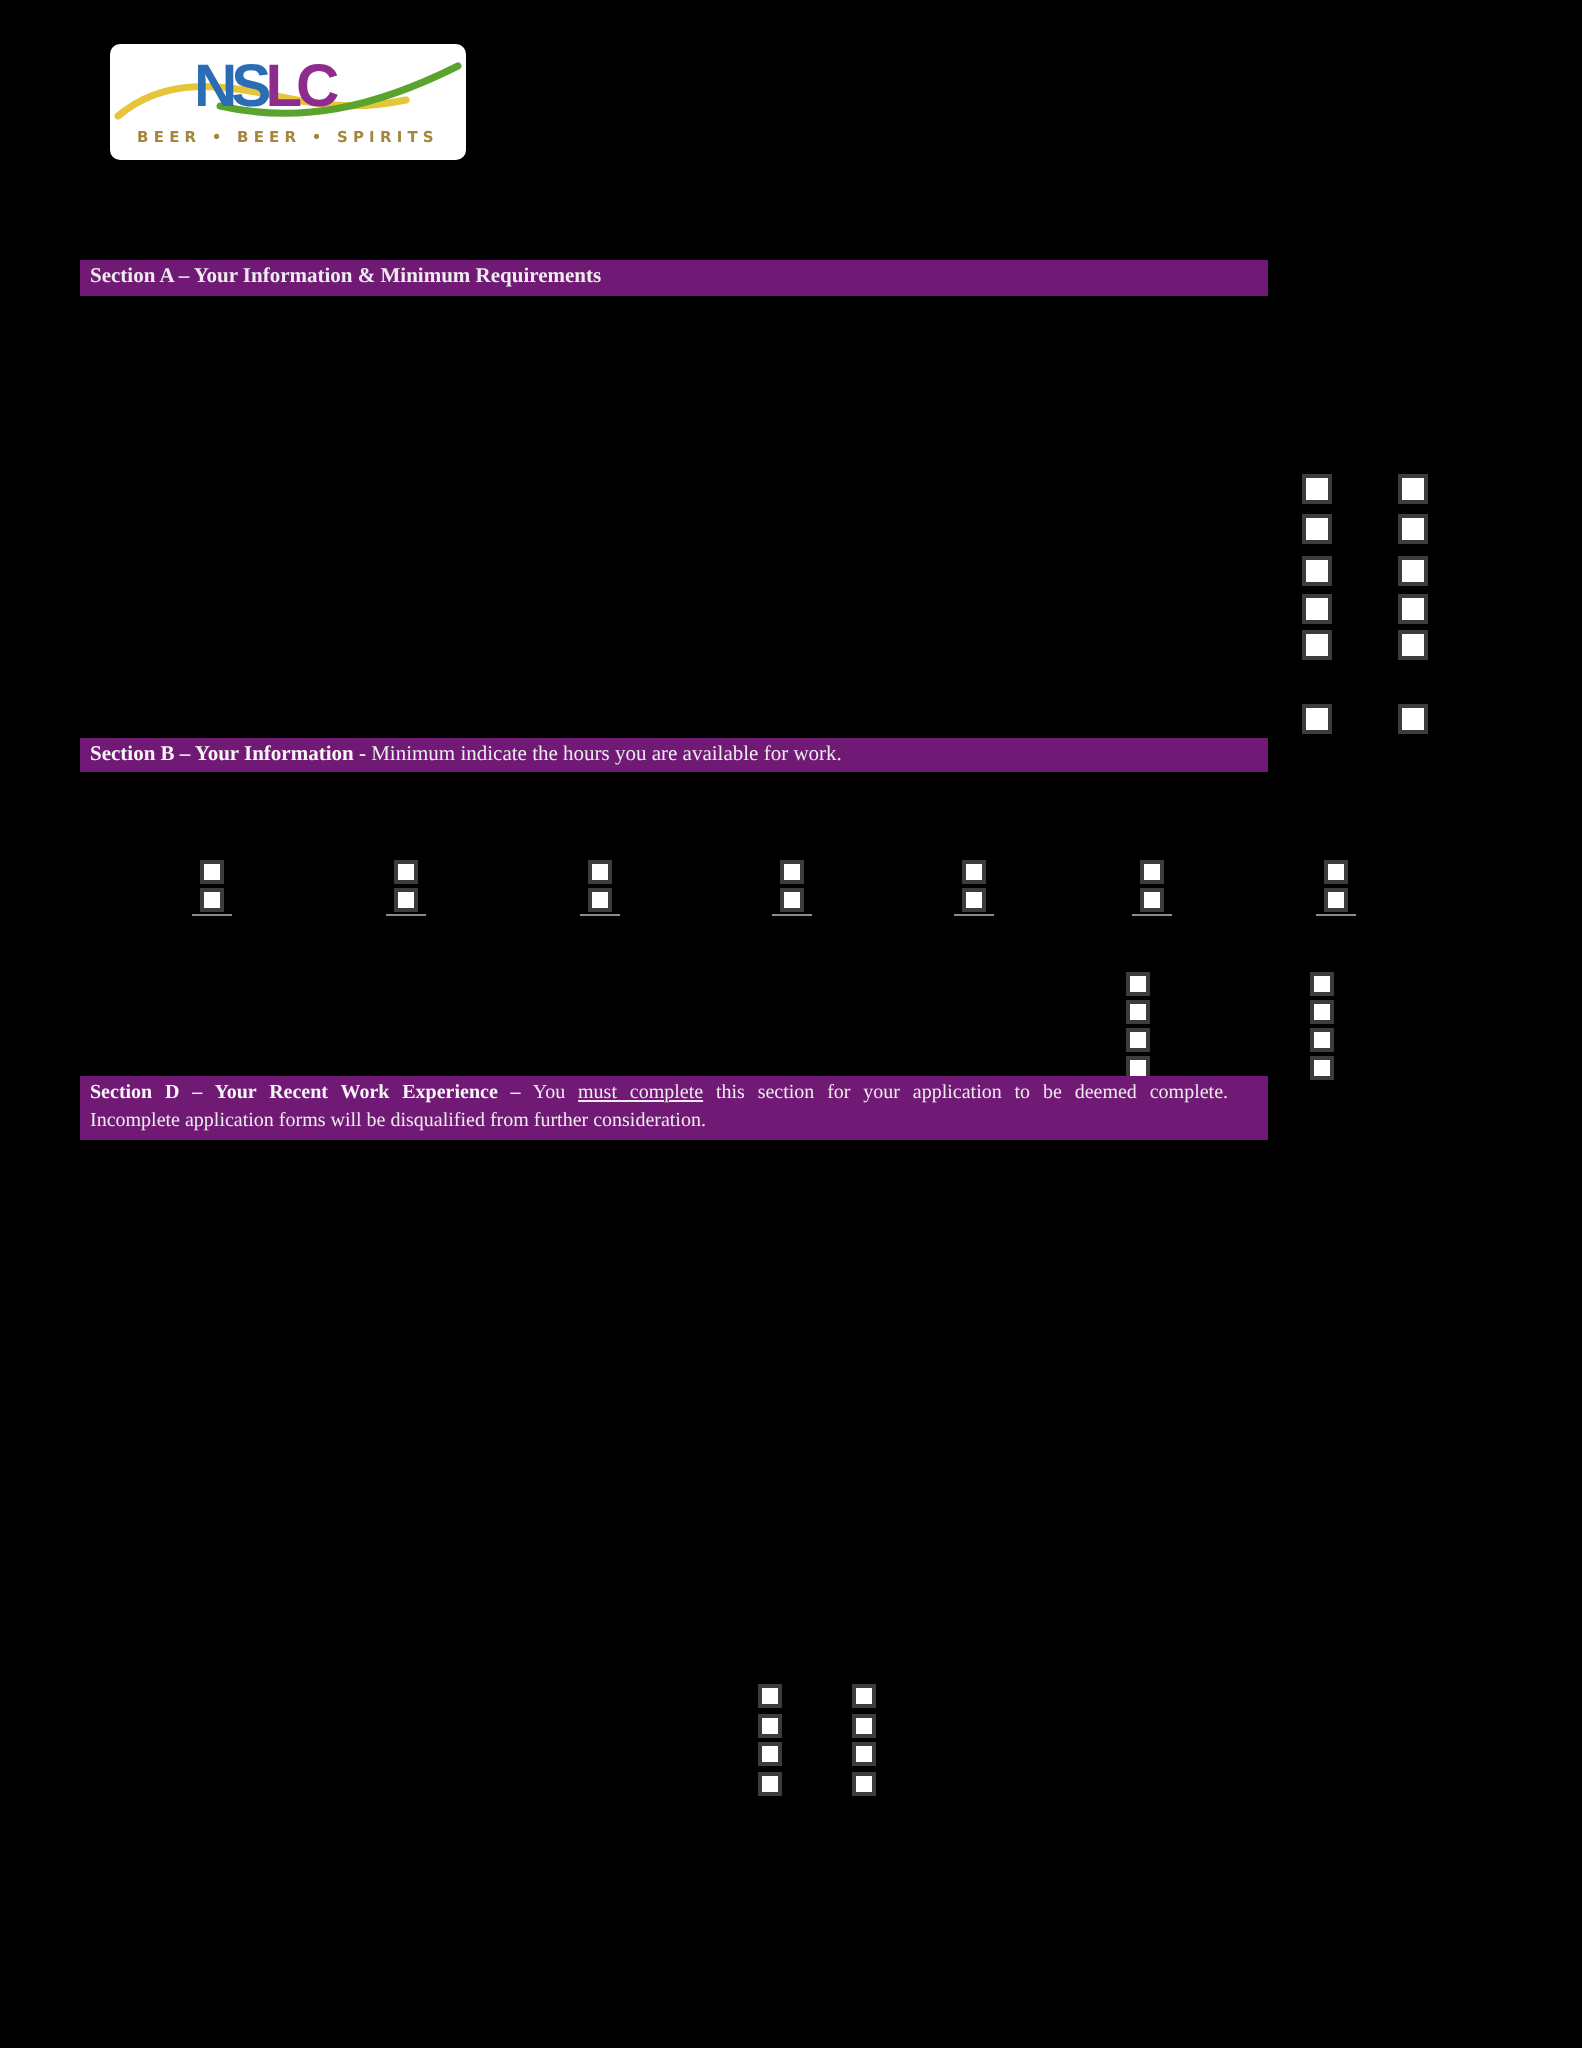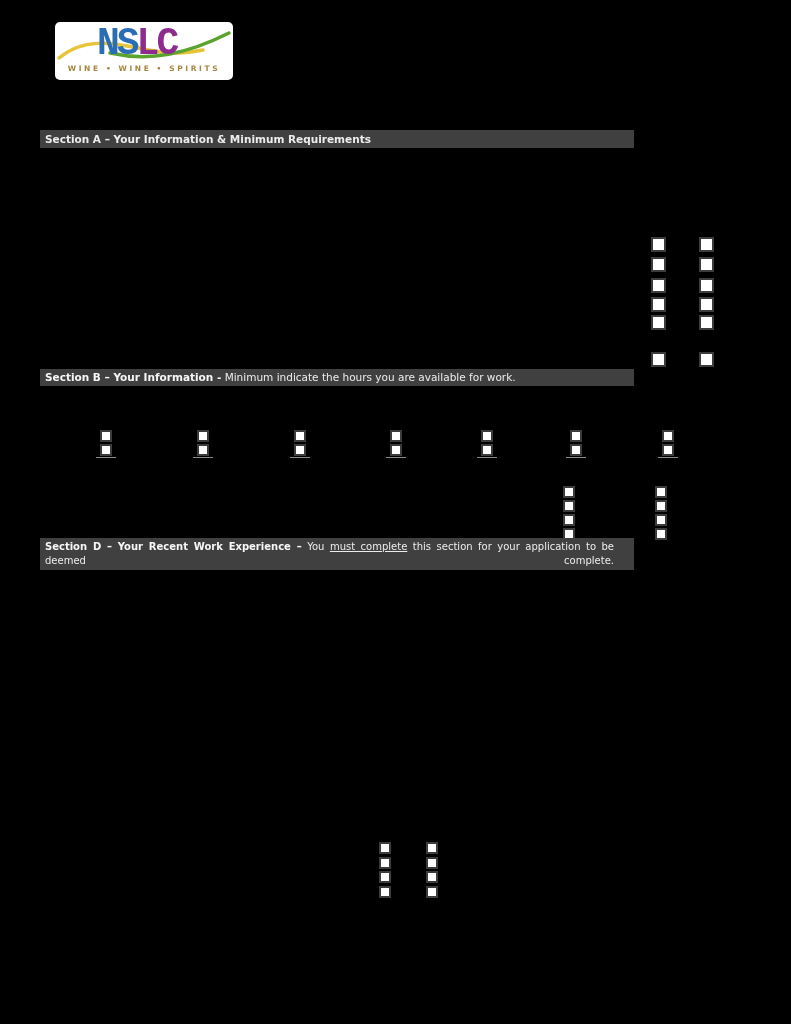--- a/index.html
+++ b/index.html
@@ -9,34 +9,34 @@
   }
 
   
   .logo-box {
     position:absolute; left:55px; top:22px; width:178px; height:58px;
     background:#ffffff; border-radius:5px; overflow:hidden;
   }
   .logo-swoosh { position:absolute; left:0; top:0; width:178px; height:58px; }
   .logo-text {
     position:absolute; left:42px; top:-7px; height:58px; line-height:58px;
-    font-weight:bold; font-size:38px; letter-spacing:-3px;
-    font-family:Liberation Mono, monospace;
+    font-weight:bold; font-size:30px; letter-spacing:-3px;
+    font-family:Liberation Sans, sans-serif;
   }
   .logo-ns { color:#2a6db5; }
   .logo-lc { color:#8e2b8f; }
   .logo-tagline {
     position:absolute; left:0; right:0; top:42px; text-align:center;
     font-size:7.5px; font-weight:bold; letter-spacing:2.6px; color:#a5863e;
   }
 
   
   .bar {
     position:absolute; left:40px; width:594px; box-sizing:border-box;
-    background:#404040; color:#ececec; padding-left:5px;
+    background:#701a75; color:#ececec; padding-left:5px;font-family:Liberation Serif, serif;
   }
   .bar b { color:#f6f6f6; }
   #bar-a { top:130px; height:18px; line-height:18px; font-size:10.5px; font-weight:bold; }
   #bar-b { top:369px; height:17px; line-height:17px; font-size:10.5px; }
   #bar-c { top:470px; height:16px; line-height:16px; font-size:10.5px; font-weight:bold; }
   #bar-d { top:538px; height:32px; font-size:10px; line-height:13.5px; padding-top:2px; padding-right:20px; }
   #bar-d .line1 { text-align:justify; text-align-last:justify; }
   #bar-d u { text-underline-offset:1px; }
 
   
@@ -51,21 +51,21 @@
 <body>
 
 <div id="page">
 
   <div class="logo-box">
     <svg class="logo-swoosh" viewBox="0 0 178 58" xmlns="http://www.w3.org/2000/svg">
       <path d="M4,36 C28,16 55,20 88,27 C112,32 128,32 148,28" fill="none" stroke="#e6c53a" stroke-width="3.5" stroke-linecap="round"></path>
       <path d="M55,31 C95,40 132,32 174,11" fill="none" stroke="#5aa32f" stroke-width="3.5" stroke-linecap="round"></path>
     </svg>
     <div class="logo-text"><span class="logo-ns">NS</span><span class="logo-lc">LC</span></div>
-    <div class="logo-tagline">WINE • WINE • SPIRITS</div>
+    <div class="logo-tagline">BEER • BEER • SPIRITS</div>
   </div>
 
   <div class="bar" id="bar-a">
     <span>Section A – Your Information &amp; Minimum Requirements</span>
   </div>
 
   <div class="cb cb-lg" style="left:651px;top:237px"></div>
   <div class="cb cb-lg" style="left:699px;top:237px"></div>
   <div class="cb cb-lg" style="left:651px;top:257px"></div>
   <div class="cb cb-lg" style="left:699px;top:257px"></div>
@@ -121,20 +121,21 @@
   <div class="cb" style="left:655px;top:514px"></div>
   <div class="cb" style="left:655px;top:528px"></div>
 
   <div class="bar" id="bar-d">
     <div class="line1">
       <b>Section D – Your Recent Work Experience –</b>
       <span>You</span>
       <u>must complete</u>
       <span>this section for your application to be deemed complete.</span>
     </div>
+    <div class="line2">Incomplete application forms will be disqualified from further consideration.</div>
   </div>
 
   <div class="cb" style="left:379px;top:842px"></div>
   <div class="cb" style="left:379px;top:857px"></div>
   <div class="cb" style="left:379px;top:871px"></div>
   <div class="cb" style="left:379px;top:886px"></div>
   <div class="cb" style="left:426px;top:842px"></div>
   <div class="cb" style="left:426px;top:857px"></div>
   <div class="cb" style="left:426px;top:871px"></div>
   <div class="cb" style="left:426px;top:886px"></div>

